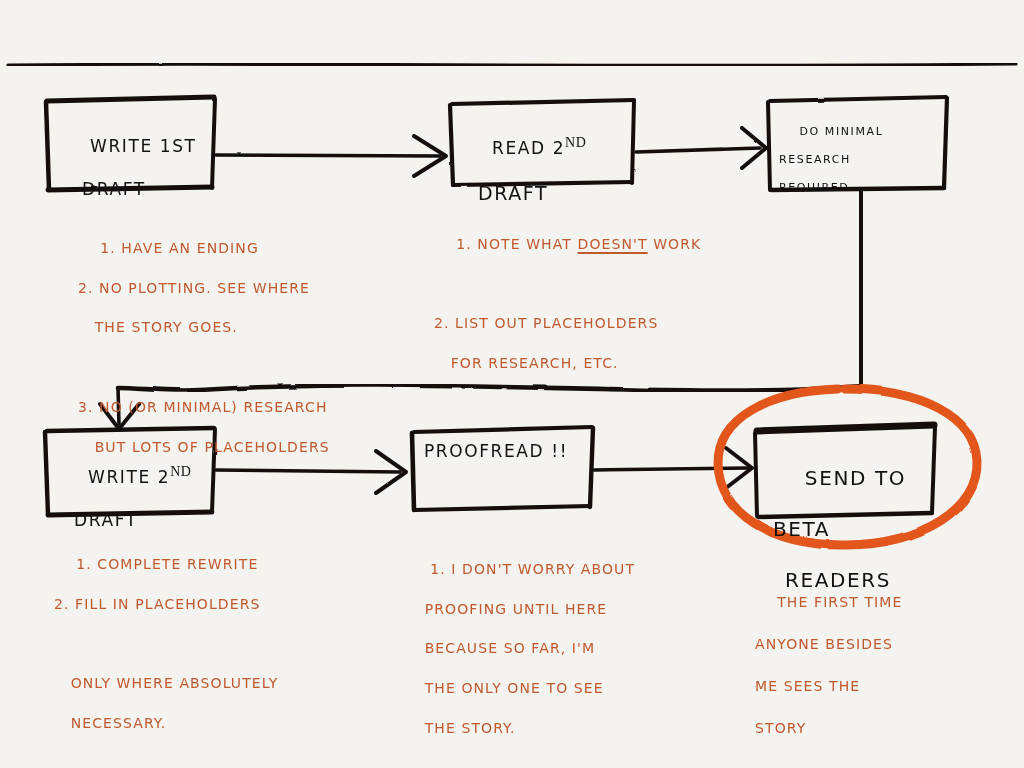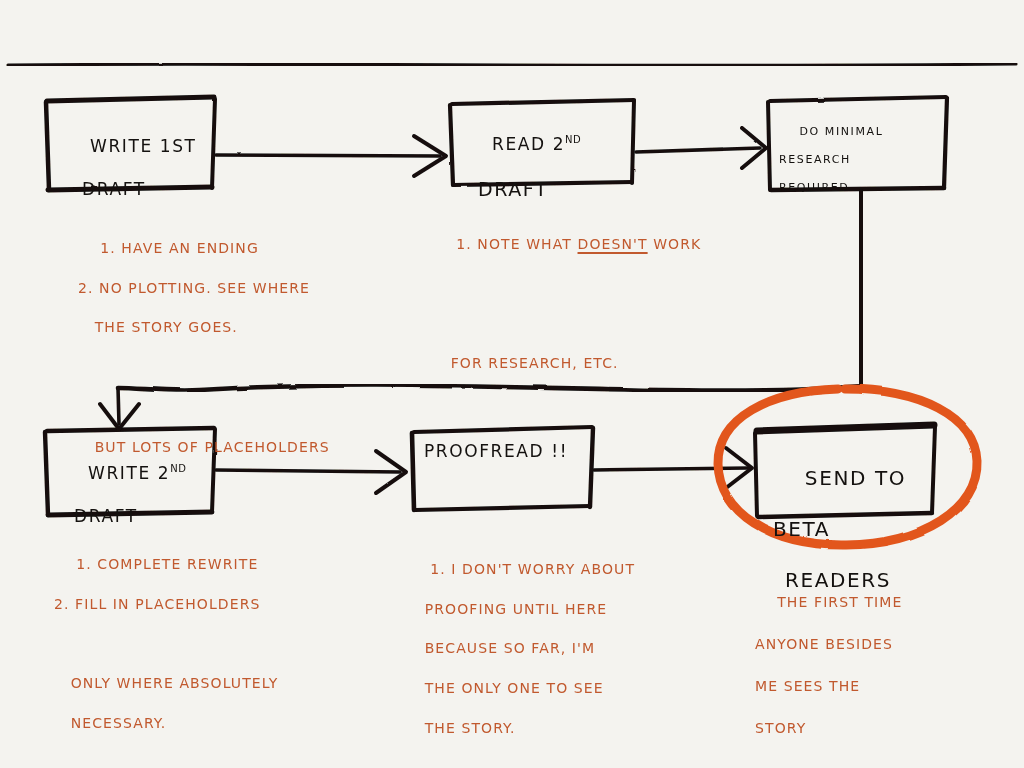--- a/index.html
+++ b/index.html
@@ -35,23 +35,24 @@
     color: #14110f;
     letter-spacing: 1.6px;
     line-height: 1.28;
     text-transform: uppercase;
     font-size: 17px;
     font-weight: 400;
     white-space: pre;
     pointer-events: none;
   }
   .node-label .sup {
-    font-size: 10px;
+    font-size: 14px;
     vertical-align: super;
     letter-spacing: 0.5px;
+    font-family: Liberation Serif, serif;
   }
   .note {
     position: absolute;
     font-family: "DejaVu Sans", sans-serif;
     color: #c1592e;
     letter-spacing: 1.1px;
     line-height: 1.42;
     text-transform: uppercase;
     font-size: 14px;
     white-space: pre;
@@ -199,28 +200,28 @@
     <span>SEND TO</span>
     <br><span>BETA</span>
     <br><span style="margin-left:12px; display:inline-block;">READERS</span>
   </div>
 
   <div class="note" style="left:56px; top:215px;margin-left:22px;">
     <span>1. HAVE AN ENDING</span>
     <br><span>2. NO PLOTTING. SEE WHERE</span>
     <br><span>   THE STORY GOES.</span>
     <br><span style="display:inline-block; height:9px;"></span>
-    <br>
+    <br><span>3. NO (OR MINIMAL) RESEARCH</span>
     <br><span>   BUT LOTS OF PLACEHOLDERS</span>
   </div>
 
   <div class="note" style="left:434px; top:211px;">
     <span>1. NOTE WHAT </span><span class="u">DOESN'T</span><span> WORK</span>
     <br><span style="display:inline-block; height:6px;"></span>
-    <br>
+    <br><span>2. LIST OUT PLACEHOLDERS</span>
     <br><span>   FOR RESEARCH, ETC.</span>
   </div>
 
   <div class="note" style="left:54px; top:531px;">
     <span>1. COMPLETE REWRITE</span>
     <br><span>2. FILL IN PLACEHOLDERS</span>
     <br>
     <br><span>   ONLY WHERE ABSOLUTELY</span>
     <br><span>   NECESSARY.</span>
   </div>

